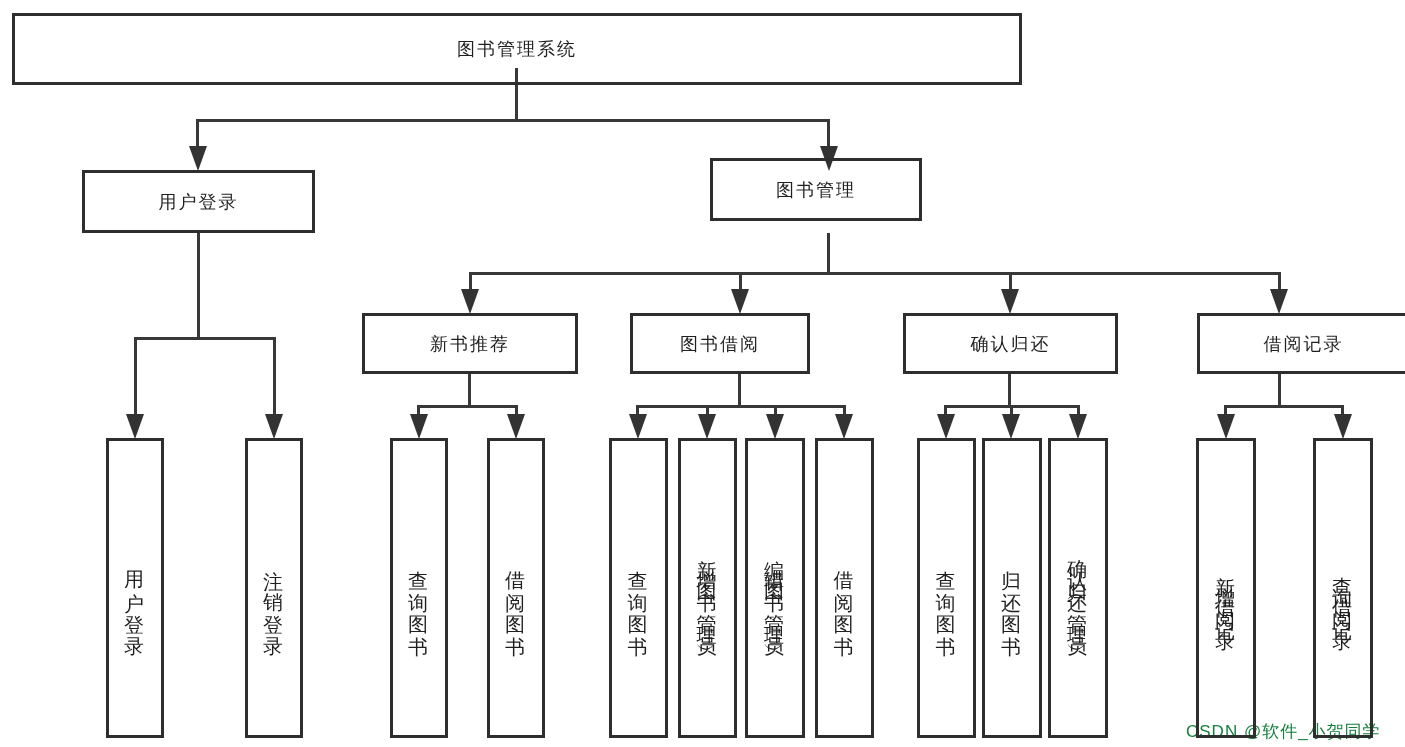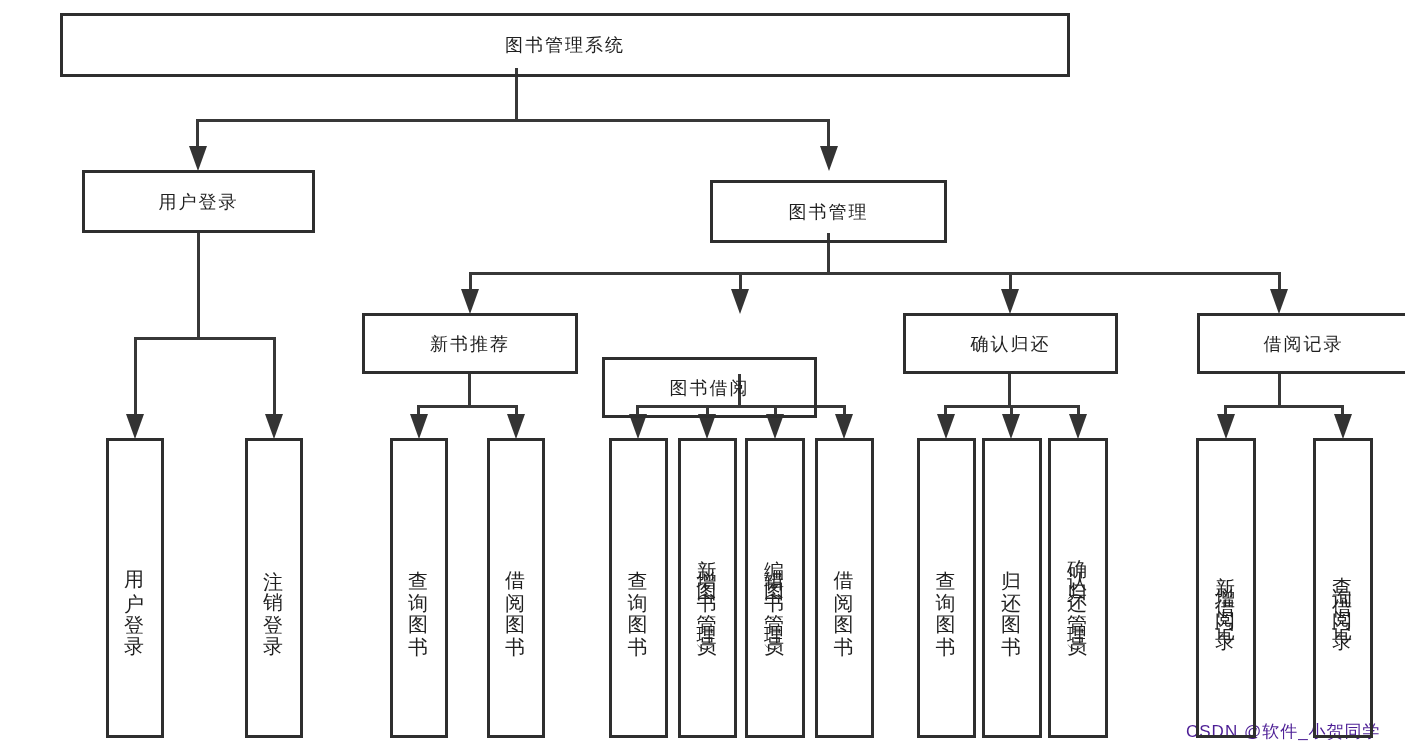--- a/index.html
+++ b/index.html
@@ -52,46 +52,46 @@
     border-left: 9px solid transparent;
     border-right: 9px solid transparent;
     border-top: 25px solid #333333;
     z-index: 1;
   }
   .watermark {
     position: absolute;
     left: 1186px;
     top: 720px;
     font-size: 17px;
-    color: #4c1d95;
+    color: #15803d;
     letter-spacing: 1px;
     white-space: nowrap;
     z-index: 0;
   }
 </style>
 </head>
 <body>
 
 <div id="canvas">
 
-  <div class="box root" style="left:12px; top:13px; width:1010px; height:64px;margin-left:48px;">
+  <div class="box root" style="left:12px; top:13px; width:1010px; height:72px;">
     <span class="hlabel">图书管理系统</span>
   </div>
 
   <div class="line" style="left:515px; top:68px; width:3px; height:54px;"></div>
   <div class="line" style="left:196px; top:119px; width:634px; height:3px;"></div>
   <div class="line" style="left:196px; top:119px; width:3px; height:30px;"></div>
   <div class="arrowhead" style="left:189px; top:146px;"></div>
   <div class="line" style="left:827px; top:119px; width:3px; height:30px;"></div>
   <div class="arrowhead" style="left:820px; top:146px;"></div>
 
   <div class="box" style="left:82px; top:170px; width:233px; height:63px;">
     <span class="hlabel">用户登录</span>
   </div>
-  <div class="box" style="left:710px; top:180px; width:237px; height:63px;">
+  <div class="box" style="left:710px; top:158px; width:212px; height:63px;">
     <span class="hlabel">图书管理</span>
   </div>
 
   <div class="line" style="left:197px; top:233px; width:3px; height:107px;"></div>
   <div class="line" style="left:134px; top:337px; width:142px; height:3px;"></div>
   <div class="line" style="left:134px; top:337px; width:3px; height:80px;"></div>
   <div class="arrowhead" style="left:126px; top:414px;"></div>
   <div class="line" style="left:273px; top:337px; width:3px; height:80px;"></div>
   <div class="arrowhead" style="left:265px; top:414px;"></div>
 
@@ -102,21 +102,21 @@
   <div class="line" style="left:739px; top:272px; width:3px; height:20px;"></div>
   <div class="arrowhead" style="left:731px; top:289px;"></div>
   <div class="line" style="left:1009px; top:272px; width:3px; height:20px;"></div>
   <div class="arrowhead" style="left:1001px; top:289px;"></div>
   <div class="line" style="left:1278px; top:272px; width:3px; height:20px;"></div>
   <div class="arrowhead" style="left:1270px; top:289px;"></div>
 
   <div class="box" style="left:362px; top:313px; width:216px; height:61px;">
     <span class="hlabel">新书推荐</span>
   </div>
-  <div class="box" style="left:602px; top:313px; width:215px; height:61px;margin-top:44px;">
+  <div class="box" style="left:630px; top:313px; width:180px; height:61px;">
     <span class="hlabel">图书借阅</span>
   </div>
   <div class="box" style="left:903px; top:313px; width:215px; height:61px;">
     <span class="hlabel">确认归还</span>
   </div>
   <div class="box" style="left:1197px; top:313px; width:213px; height:61px;">
     <span class="hlabel">借阅记录</span>
   </div>
 
   <div class="line" style="left:468px; top:374px; width:3px; height:34px;"></div>

